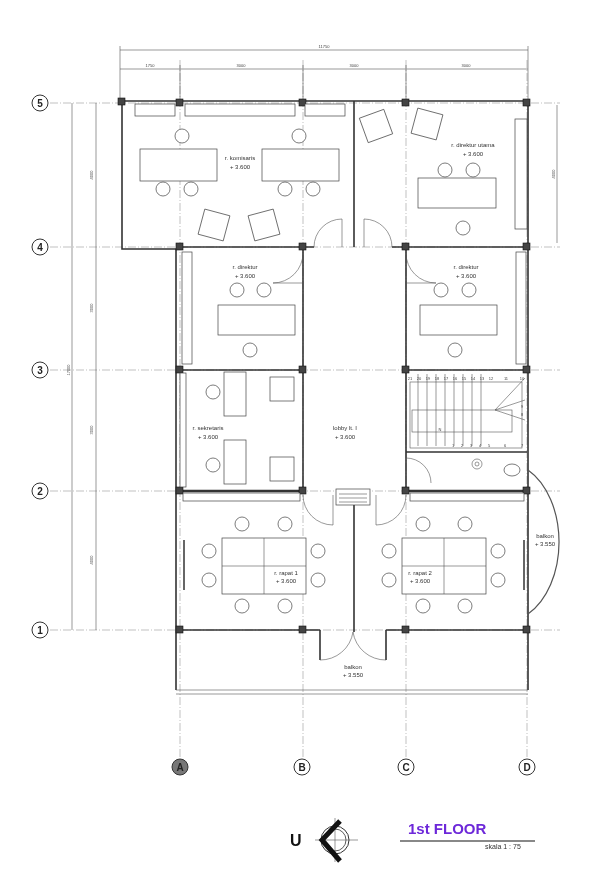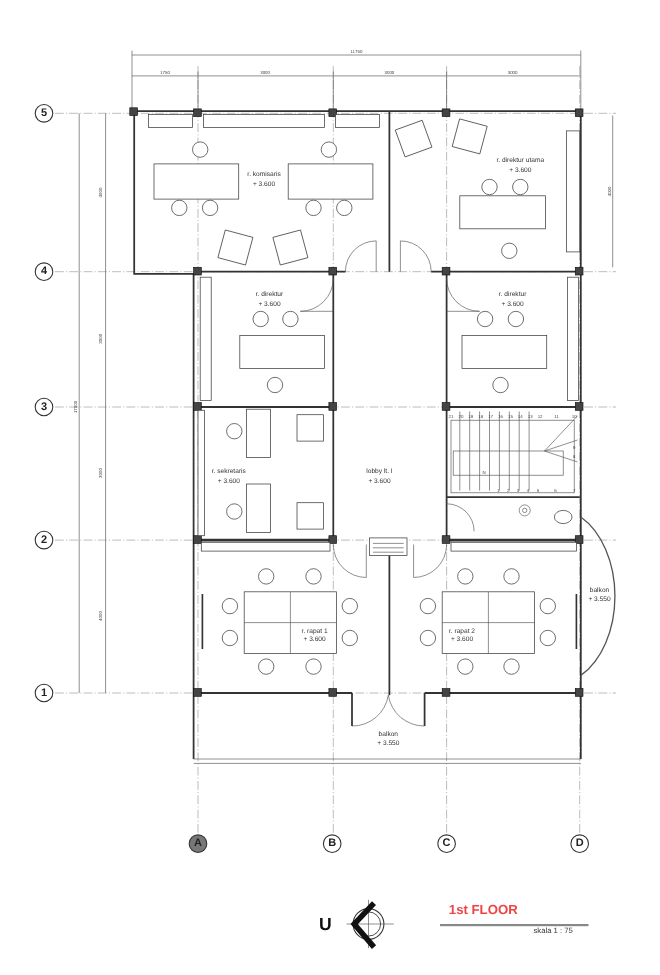--- a/index.html
+++ b/index.html
@@ -7,21 +7,21 @@
   svg { position:absolute; left:0; top:0; }
   .lbl { font-family:"Liberation Sans", sans-serif; font-size:6px; fill:#333; text-anchor:middle; }
   .dim { font-family:"Liberation Sans", sans-serif; font-size:4px; fill:#444; text-anchor:middle; }
   .grid { stroke:#999; stroke-width:0.6; stroke-dasharray:8 2 1 2; fill:none; }
   .wall { stroke:#333; stroke-width:1.6; fill:none; }
   .thin { stroke:#555; stroke-width:0.6; fill:none; }
   .col { fill:#444; stroke:#111; stroke-width:0.6; }
   .furn { fill:#fff; stroke:#444; stroke-width:0.7; }
   .bubble { fill:#fff; stroke:#333; stroke-width:1; }
   .bubtxt { font-family:"Liberation Sans", sans-serif; font-size:10px; font-weight:bold; fill:#222; text-anchor:middle; dominant-baseline:central; }
-  #title { position:absolute; left:408px; top:820px; font-size:12px; font-weight:bold; color:#ef4444; }
+  #title { position:absolute; left:408px; top:820px; font-size:15px; font-weight:bold; color:#6d28d9; }
   #titleline { position:absolute; left:400px; top:840px; width:135px; height:1.5px; background:#888; }
   #scale { position:absolute; left:485px; top:843px; font-size:7px; color:#333; }
   #northU { position:absolute; left:290px; top:832px; font-size:16px; font-weight:bold; color:#111; }
 </style>
 </head>
 <body>
 
 <svg width="600" height="886" viewBox="0 0 600 886">
 
   <g>

